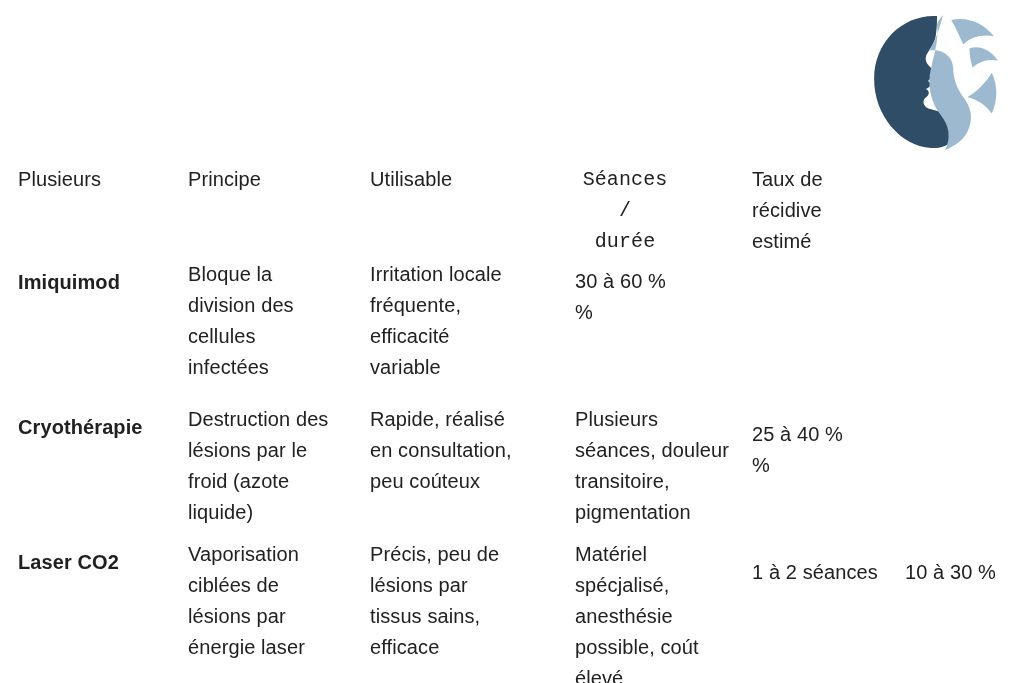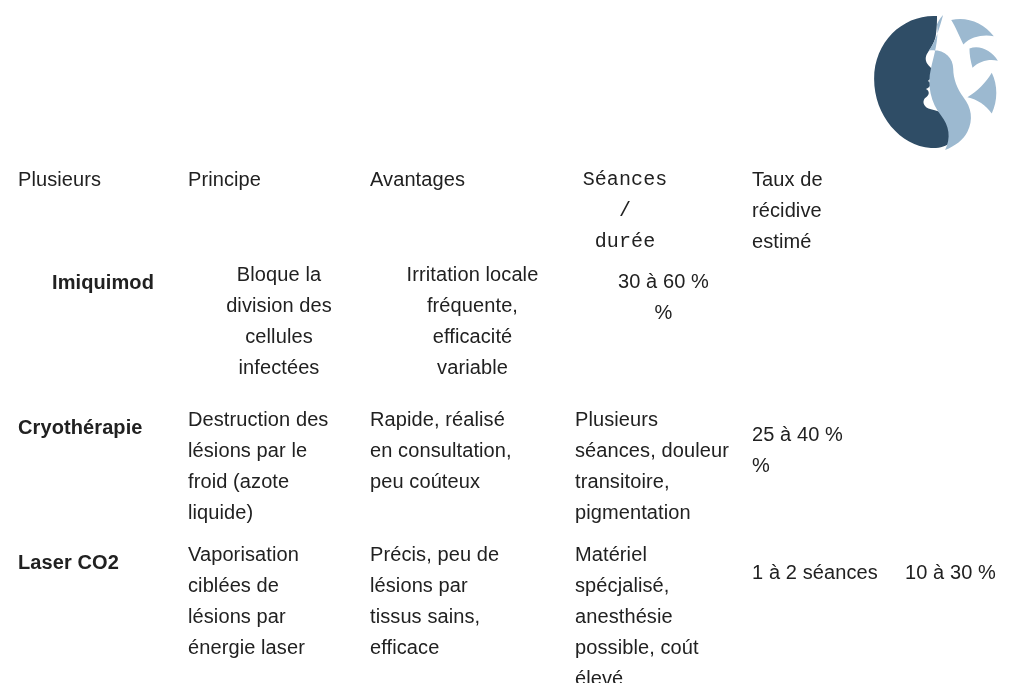--- a/index.html
+++ b/index.html
@@ -26,21 +26,21 @@
     position: absolute;
     left: 18px;
     top: 164px;
     width: 1006px;
   }
   .grid {
     display: grid;
     grid-template-columns: 170px 182px 205px 177px 153px 119px;
   }
   .header-row { height: 95px; }
-  .r1 { height: 145px; text-align: center; }
+  .r1 { height: 145px; }
   .r2 { height: 135px; }
   .r3 { height: 160px; }
   .cell {
     font-size: 20px;
     line-height: 31px;
     white-space: pre-line;
     letter-spacing: 0.1px;
     color: #212121;
   }
   .hcell { font-weight: 400; }
@@ -96,21 +96,21 @@
            C 130 72 130 88 124 100
            C 118 92 110 86 100 84
            C 110 78 118 70 124 60 Z" fill="#9cb9d0"></path>
 </svg>
 
 <div class="table">
 
   <div class="grid header-row">
     <div class="cell hcell c1">Plusieurs</div>
     <div class="cell hcell c2">Principe</div>
-    <div class="cell hcell c3">Avantages</div>
+    <div class="cell hcell c3">Utilisable</div>
     <div class="cell hcell c5">Séances /
 durée</div>
     <div class="cell hcell c6">Taux de
 récidive
 estimé</div>
   </div>
 
   <div class="grid data-row r1">
     <div class="cell c1">Imiquimod</div>
     <div class="cell c2">Bloque la

